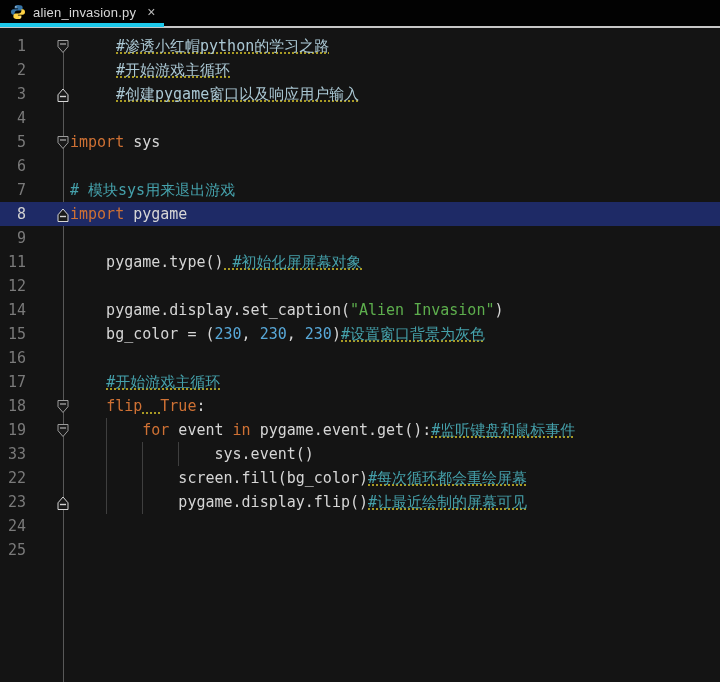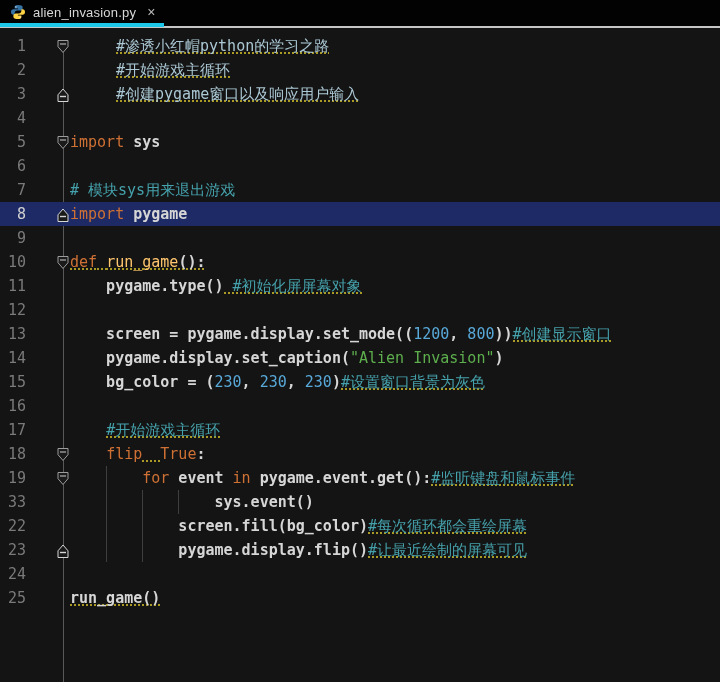--- a/index.html
+++ b/index.html
@@ -21,21 +21,21 @@
 
   .row { position:relative; height:24px; line-height:24px; white-space:pre; font-size:15px; }
   .row.current { background:#1e2a66; }
   .gut { position:absolute; left:0; top:0; width:26px; text-align:right; color:#7a7a7a; font-size:15px; }
   .row.current .gut { color:#d2d2d2; }
   .code { position:absolute; left:70px; top:0; }
   .guide { position:absolute; top:0; bottom:0; width:1px; background:#3f3f3f; }
   .fold { position:absolute; left:56px; top:4px; width:14px; height:16px; z-index:2; cursor:pointer; }
 
   .tok-kw  { color:#cf7134; }
-  .tok-pl  { color:#d6d6d6;font-weight:bold; }
+  .tok-pl  { color:#d6d6d6; }
   .tok-fn  { color:#ffc66d; }
   .tok-str { color:#5dae4d; }
   .tok-num { color:#58a8d8; }
   .tok-cm  { color:#45a1ab;margin-top:48px; }
   .tok-cl  { color:#abc8d4;margin-left:46px; }
   .u { background-image:repeating-linear-gradient(90deg,#a89a24 0 2px, rgba(0,0,0,0) 2px 4px);
        background-repeat:repeat-x; background-size:4px 2px; background-position:0 calc(100% - 1px); }
 </style>
 </head>
 <body>
@@ -74,41 +74,36 @@
             <path d="M2 1.5h10v6.2L7 13.5 2 7.7z" fill="#1a1a1a" stroke="#9c9c9c"></path>
             <line x1="4" y1="5" x2="10" y2="5" stroke="#9c9c9c" stroke-width="1.4"></line>
           </svg></span><div class="code"><span class="tok-kw">import</span><span class="tok-pl"> sys</span></div></div>
       <div class="row"><div class="gut">6</div><div class="code"></div></div>
       <div class="row"><div class="gut">7</div><div class="code"><span class="tok-cm"># 模块sys用来退出游戏</span></div></div>
       <div class="row current"><div class="gut">8</div><span class="fold"><svg width="14" height="16" viewBox="0 0 14 16">
             <path d="M7 2l5 5.8v6.7H2V7.8z" fill="#1a1a1a" stroke="#d6d6d6"></path>
             <line x1="4" y1="9.5" x2="10" y2="9.5" stroke="#d6d6d6" stroke-width="1.4"></line>
           </svg></span><div class="code"><span class="tok-kw">import</span><span class="tok-pl"> pygame</span></div></div>
       <div class="row"><div class="gut">9</div><div class="code"></div></div>
-      <div class="row"><div class="gut">10</div><span class="fold"><svg width="14" height="16" viewBox="0 0 14 16">
-            <path d="M2 1.5h10v6.2L7 13.5 2 7.7z" fill="#1a1a1a" stroke="#9c9c9c"></path>
-            <line x1="4" y1="5" x2="10" y2="5" stroke="#9c9c9c" stroke-width="1.4"></line>
-          </svg></span><div class="code"><span class="tok-kw u">def</span><span class="tok-pl u"> </span><span class="tok-fn u">run_game</span><span class="tok-pl u">():</span></div></div>
       <div class="row"><div class="gut">11</div><div class="code"><span class="tok-pl">    pygame.type()</span><span class="tok-cm u"> #初始化屏屏幕对象</span></div></div>
       <div class="row"><div class="gut">12</div><div class="code"></div></div>
-      <div class="row"><div class="gut">13</div><div class="code"><span class="tok-pl">    screen = pygame.display.set_mode((</span><span class="tok-num">1200</span><span class="tok-pl">, </span><span class="tok-num">800</span><span class="tok-pl">))</span><span class="tok-cm u">#创建显示窗口</span></div></div>
       <div class="row"><div class="gut">14</div><div class="code"><span class="tok-pl">    pygame.display.set_caption(</span><span class="tok-str">"Alien Invasion"</span><span class="tok-pl">)</span></div></div>
       <div class="row"><div class="gut">15</div><div class="code"><span class="tok-pl">    bg_color = (</span><span class="tok-num">230</span><span class="tok-pl">, </span><span class="tok-num">230</span><span class="tok-pl">, </span><span class="tok-num">230</span><span class="tok-pl">)</span><span class="tok-cm u">#设置窗口背景为灰色</span></div></div>
       <div class="row"><div class="gut">16</div><div class="code"></div></div>
       <div class="row"><div class="gut">17</div><div class="code"><span class="tok-pl">    </span><span class="tok-cm u">#开始游戏主循环</span></div></div>
       <div class="row"><div class="gut">18</div><span class="fold"><svg width="14" height="16" viewBox="0 0 14 16">
             <path d="M2 1.5h10v6.2L7 13.5 2 7.7z" fill="#1a1a1a" stroke="#9c9c9c"></path>
             <line x1="4" y1="5" x2="10" y2="5" stroke="#9c9c9c" stroke-width="1.4"></line>
           </svg></span><div class="code"><span class="tok-pl">    </span><span class="tok-kw">flip</span><span class="tok-pl u">  </span><span class="tok-kw">True</span><span class="tok-pl">:</span></div></div>
       <div class="row"><div class="guide" style="left: 106.08px;"></div><div class="gut">19</div><span class="fold"><svg width="14" height="16" viewBox="0 0 14 16">
             <path d="M2 1.5h10v6.2L7 13.5 2 7.7z" fill="#1a1a1a" stroke="#9c9c9c"></path>
             <line x1="4" y1="5" x2="10" y2="5" stroke="#9c9c9c" stroke-width="1.4"></line>
           </svg></span><div class="code"><span class="tok-pl">        </span><span class="tok-kw">for</span><span class="tok-pl"> event </span><span class="tok-kw">in</span><span class="tok-pl"> pygame.event.get():</span><span class="tok-cm u">#监听键盘和鼠标事件</span></div></div>
       <div class="row"><div class="guide" style="left: 106.08px;"></div><div class="guide" style="left: 142.16px;"></div><div class="guide" style="left: 178.24px;"></div><div class="gut">33</div><div class="code"><span class="tok-pl">                sys.event()</span></div></div>
       <div class="row"><div class="guide" style="left: 106.08px;"></div><div class="guide" style="left: 142.16px;"></div><div class="gut">22</div><div class="code"><span class="tok-pl">            screen.fill(bg_color)</span><span class="tok-cm u">#每次循环都会重绘屏幕</span></div></div>
       <div class="row"><div class="guide" style="left: 106.08px;"></div><div class="guide" style="left: 142.16px;"></div><div class="gut">23</div><span class="fold"><svg width="14" height="16" viewBox="0 0 14 16">
             <path d="M7 2l5 5.8v6.7H2V7.8z" fill="#1a1a1a" stroke="#d6d6d6"></path>
             <line x1="4" y1="9.5" x2="10" y2="9.5" stroke="#d6d6d6" stroke-width="1.4"></line>
           </svg></span><div class="code"><span class="tok-pl">            pygame.display.flip()</span><span class="tok-cm u">#让最近绘制的屏幕可见</span></div></div>
       <div class="row"><div class="gut">24</div><div class="code"></div></div>
-      <div class="row"><div class="gut">25</div><div class="code"><span class="tok-pl u">run_game()</span></div></div>
+      <div class="row"><div class="gut">25</div></div>
     </div>
 </div>
 
 </body></html>

